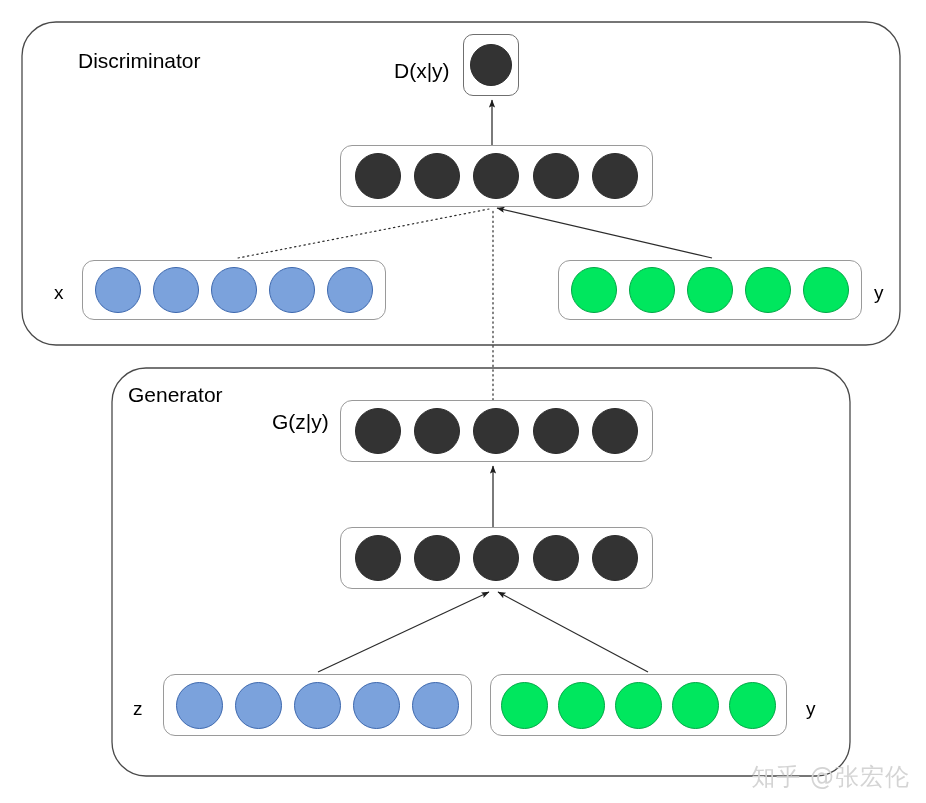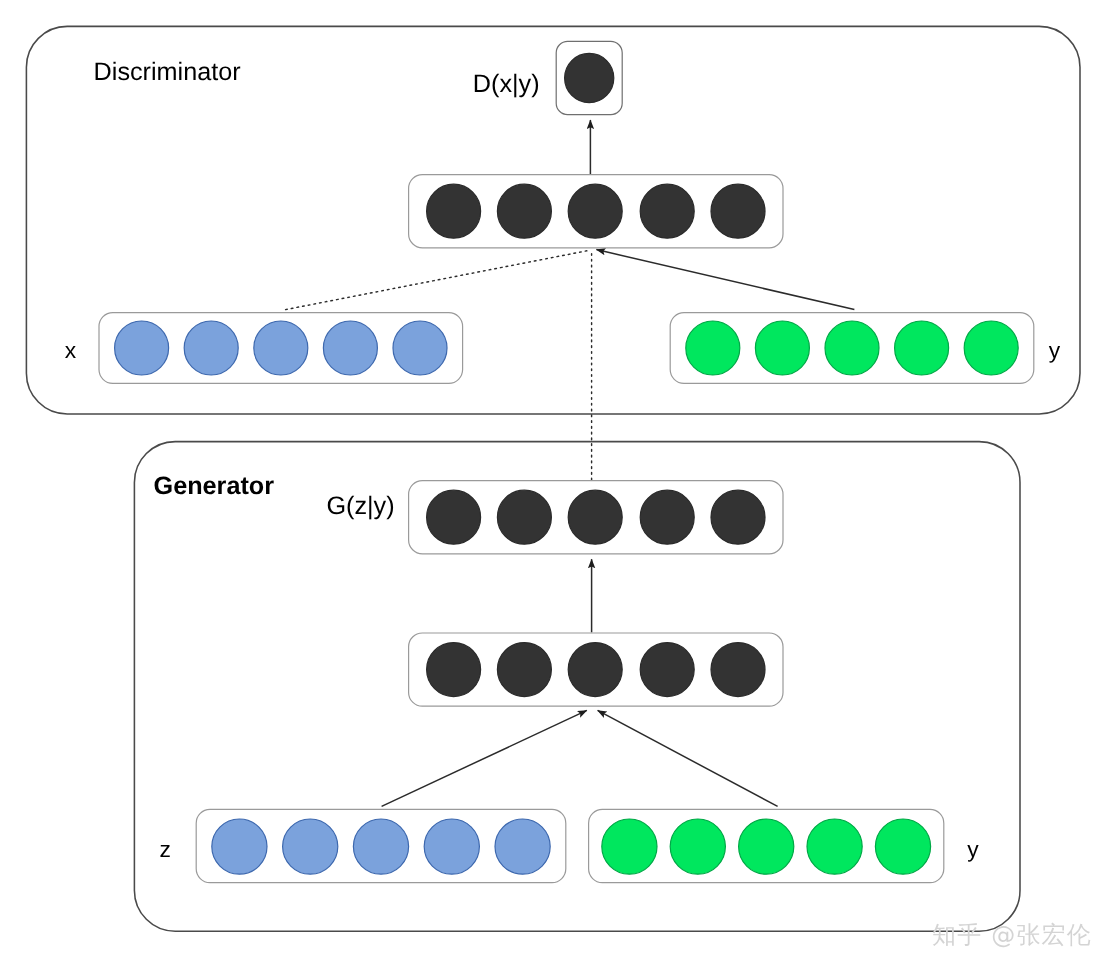--- a/index.html
+++ b/index.html
@@ -83,21 +83,21 @@
     font-size: 19px;
   }
   .fn-label {
     font-size: 21px;
   }
   
   #watermark {
     position: absolute;
     right: 16px;
     bottom: 10px;
-    font-size: 20px;
+    font-size: 24px;
     color: #d4d4d4;
     letter-spacing: 1px;
     z-index: 5;
     white-space: nowrap;
     font-family: "DejaVu Sans", sans-serif;
     margin-top: 16px;
   }
 </style>
 </head>
 <body>
@@ -119,21 +119,21 @@
         <line x1="238" y1="258" x2="489" y2="209" stroke="#2b2b2b" stroke-width="1.2" stroke-dasharray="1.4 3.4" stroke-linecap="round"></line>
         <line x1="712" y1="258" x2="497" y2="208" stroke="#2b2b2b" stroke-width="1.25" marker-end="url(#arrowhead)"></line>
         <line x1="493" y1="400" x2="493" y2="210" stroke="#2b2b2b" stroke-width="1.2" stroke-dasharray="1.4 3.4" stroke-linecap="round"></line>
         <line x1="493" y1="527" x2="493" y2="466" stroke="#2b2b2b" stroke-width="1.25" marker-end="url(#arrowhead)"></line>
         <line x1="318" y1="672" x2="489" y2="592" stroke="#2b2b2b" stroke-width="1.25" marker-end="url(#arrowhead)"></line>
         <line x1="648" y1="672" x2="498" y2="592" stroke="#2b2b2b" stroke-width="1.25" marker-end="url(#arrowhead)"></line>
       </g>
   </svg>
 
   <div class="label panel-title" style="left:78px; top:50px;">Discriminator</div>
-  <div class="label panel-title" style="left:128px; top:395px;font-weight:bold;">Generator</div>
+  <div class="label panel-title" style="left:128px; top:384px;">Generator</div>
 
   <div class="label fn-label" style="left:394px; top:60px;">D(x|y)</div>
   <div class="single-node-box" id="node-d-output" style="left: 463px; top: 34px; width: 56px; height: 62px;">
       <div class="neuron dark" style="width: 42px; height: 42px;"></div>
     </div>
 
   <div class="neuron-group" id="group-d-hidden" style="left: 340px; top: 145px; width: 313px; height: 62px; padding: 0px 13.8px;">
       <div class="neuron dark" style="width: 46px; height: 46px;"></div>
       <div class="neuron dark" style="width: 46px; height: 46px;"></div>
       <div class="neuron dark" style="width: 46px; height: 46px;"></div>

